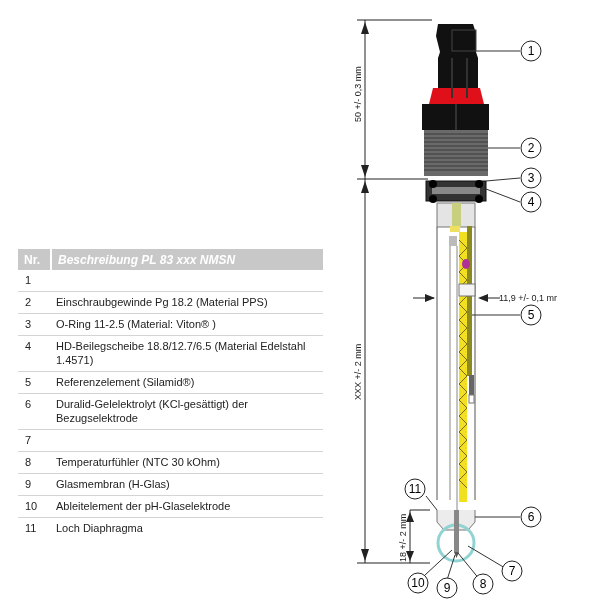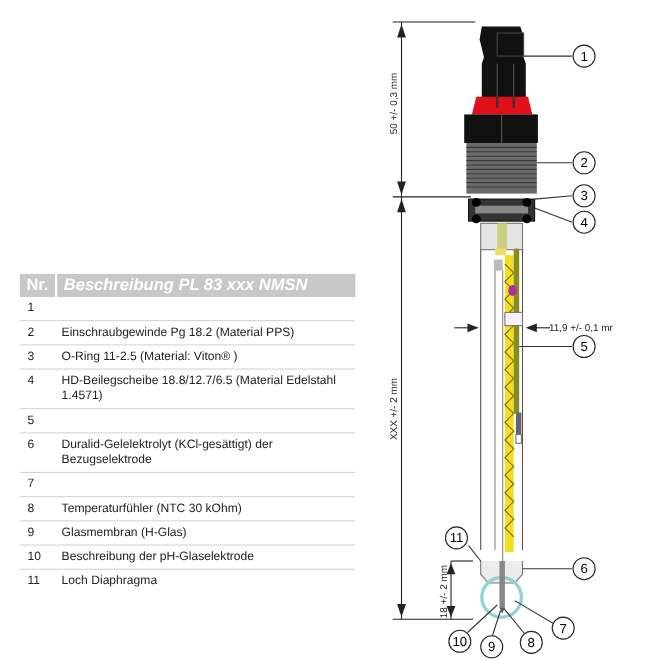--- a/index.html
+++ b/index.html
@@ -1,20 +1,20 @@
 <!DOCTYPE html>
 <html><head>
 <meta charset="utf-8">
 <style>
   html, body { margin: 0; padding: 0; background: #ffffff; }
   body { width: 600px; height: 600px; position: relative; overflow: hidden;
          font-family: "Liberation Sans", sans-serif; color: #222; }
   .table { position: absolute; left: 18px; top: 249px; width: 305px; }
   .thead { display: flex; background: #c8c8c8; color: #fff; font-weight: bold;
-           font-size: 15px; height: 21px; align-items: center; }
+           font-size: 12px; height: 21px; align-items: center; }
   .thead .nr { width: 34px; padding-left: 6px; box-sizing: border-box; border-right: 2px solid #fff; height: 100%; display:flex; align-items:center; }
   .thead .desc { padding-left: 6px; font-style: italic; }
   .row { display: flex; font-size: 11px; line-height: 14px; border-bottom: 1px solid #d4d4d4;
          padding: 3px 0 4px 0; }
   .row .nr { width: 38px; padding-left: 7px; box-sizing: border-box; flex: none; }
   .row .desc { flex: 1; padding-right: 4px; }
   .row.last { border-bottom: none; }
   svg { position: absolute; left: 0; top: 0; }
   .callout text { font-family: "Liberation Sans", sans-serif; font-size: 12px; }
 </style>
@@ -36,39 +36,40 @@
   <div class="row">
       <div class="nr">3</div>
       <div class="desc">O-Ring 11-2.5 (Material: Viton® )</div>
     </div>
   <div class="row">
       <div class="nr">4</div>
       <div class="desc">HD-Beilegscheibe 18.8/12.7/6.5 (Material Edelstahl 1.4571)</div>
     </div>
   <div class="row">
       <div class="nr">5</div>
+      <div class="desc">Referenzelement (Silamid®)</div>
     </div>
   <div class="row">
       <div class="nr">6</div>
       <div class="desc">Duralid-Gelelektrolyt (KCl-gesättigt) der Bezugselektrode</div>
     </div>
   <div class="row">
       <div class="nr">7</div>
     </div>
   <div class="row">
       <div class="nr">8</div>
       <div class="desc">Temperaturfühler (NTC 30 kOhm)</div>
     </div>
   <div class="row">
       <div class="nr">9</div>
       <div class="desc">Glasmembran (H-Glas)</div>
     </div>
   <div class="row">
       <div class="nr">10</div>
-      <div class="desc">Beschreibung der pH-Glaselektrode</div>
+      <div class="desc">Ableitelement der pH-Glaselektrode</div>
     </div>
   <div class="row last">
       <div class="nr">11</div>
       <div class="desc">Loch Diaphragma</div>
     </div>
 </div>
 
 <svg width="600" height="600" viewBox="0 0 600 600">
 
   <g stroke="#222" stroke-width="1" fill="none">

